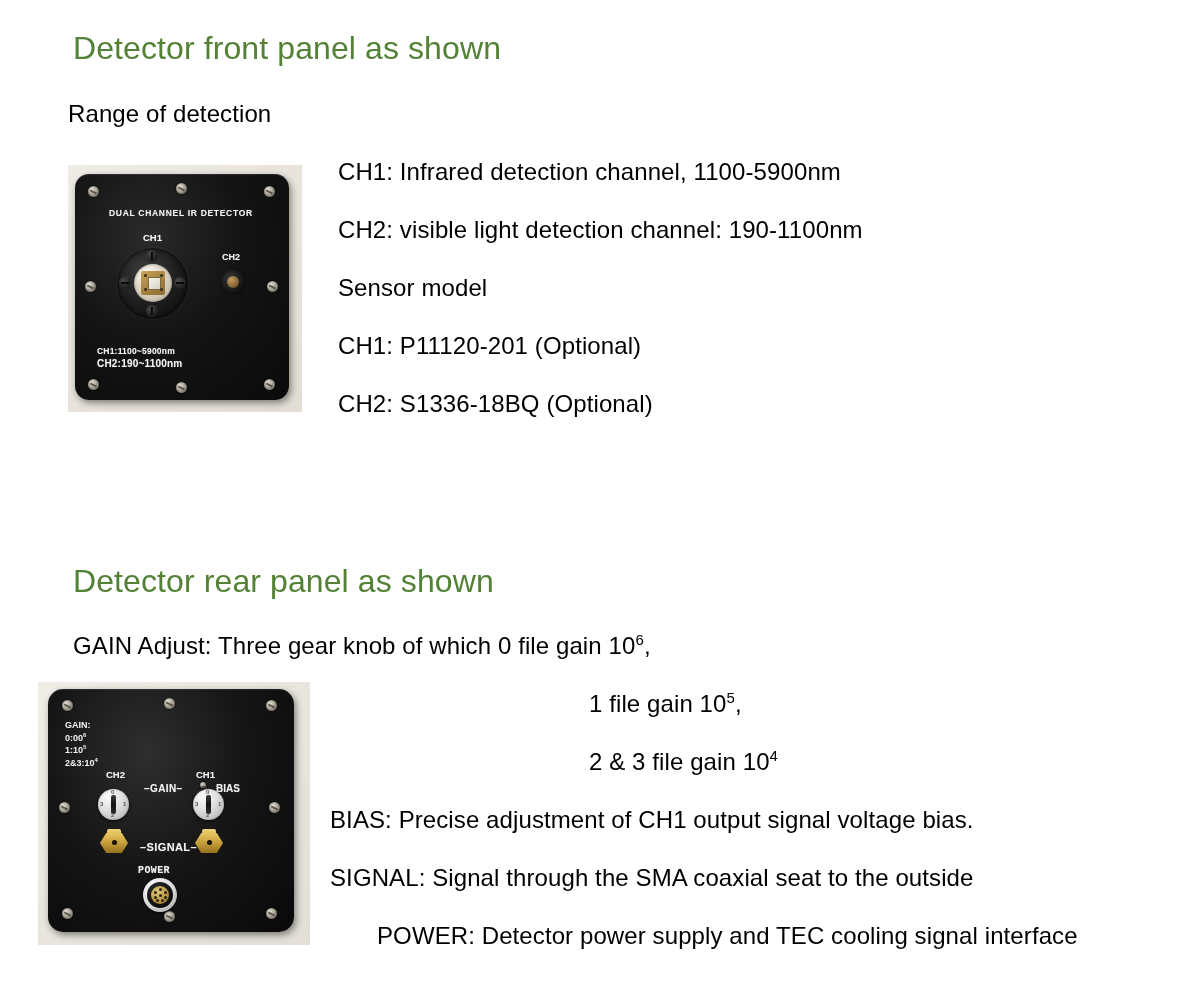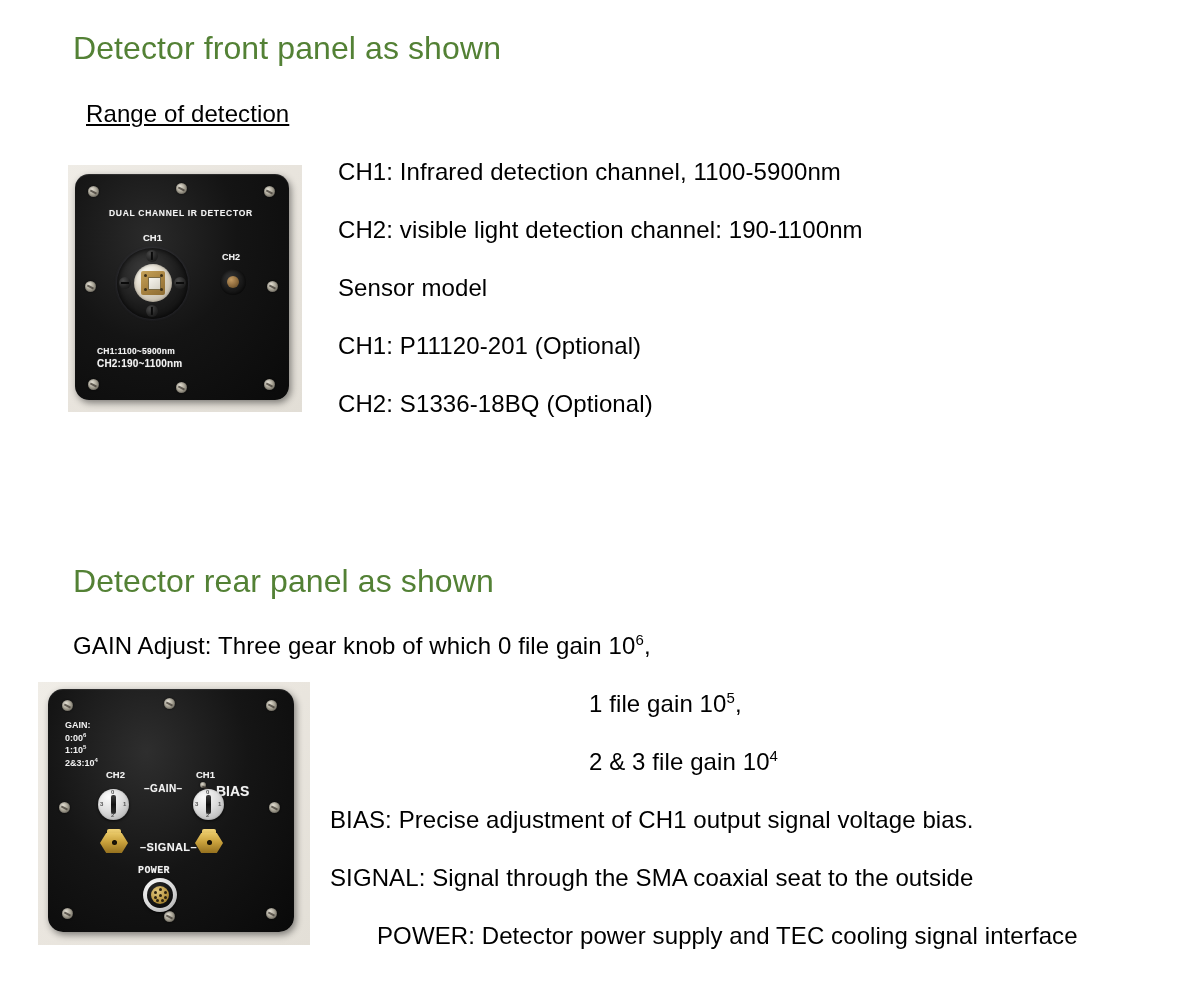--- a/index.html
+++ b/index.html
@@ -237,21 +237,21 @@
     width: 3px; height: 3px;
     border-radius: 50%;
     background: #2a2010;
   }
 </style>
 </head>
 <body>
 
 <div class="abs heading" style="left:73px; top:30px;">Detector front panel as shown</div>
 
-<div class="abs body-text" style="left:86px; top:100px;text-decoration:underline;">Range of detection</div>
+<div class="abs body-text" style="left:68px; top:100px;">Range of detection</div>
 
 <div class="abs photo-front">
   <div class="front-plate">
 
     <div class="scr" style="left:13px;  top:12px;"></div>
     <div class="scr" style="left:101px; top:9px;"></div>
     <div class="scr" style="left:189px; top:12px;"></div>
     <div class="scr" style="left:10px;  top:107px;"></div>
     <div class="scr" style="left:192px; top:107px;"></div>
     <div class="scr" style="left:13px;  top:205px;"></div>
@@ -327,21 +327,21 @@
 
     <div class="gain-block">
       <div>GAIN:</div>
       <div><span>0:00</span><sup>6</sup></div>
       <div><span>1:10</span><sup>5</sup></div>
       <div><span>2&amp;3:10</span><sup>4</sup></div>
     </div>
 
     <div class="panel-txt" style="left:58px; top:80px; font-size:9.5px;">CH2</div>
     <div class="panel-txt" style="left:148px; top:80px; font-size:9.5px;">CH1</div>
-    <div class="panel-txt" style="left:168px; top:94px; font-size:14px;">BIAS</div>
+    <div class="panel-txt" style="left:168px; top:94px; font-size:10px;">BIAS</div>
     <div class="scr" style="left:152px; top:93px; width:6px; height:6px;"></div>
 
     <div class="knob" style="left:50px; top:100px;">
       <div class="knob-slot"></div>
       <div class="knob-tick" style="left:13px; top:0px;">0</div>
       <div class="knob-tick" style="left:25px; top:12px;">1</div>
       <div class="knob-tick" style="left:13px; top:23px;">2</div>
       <div class="knob-tick" style="left:2px;  top:12px;">3</div>
     </div>
 

